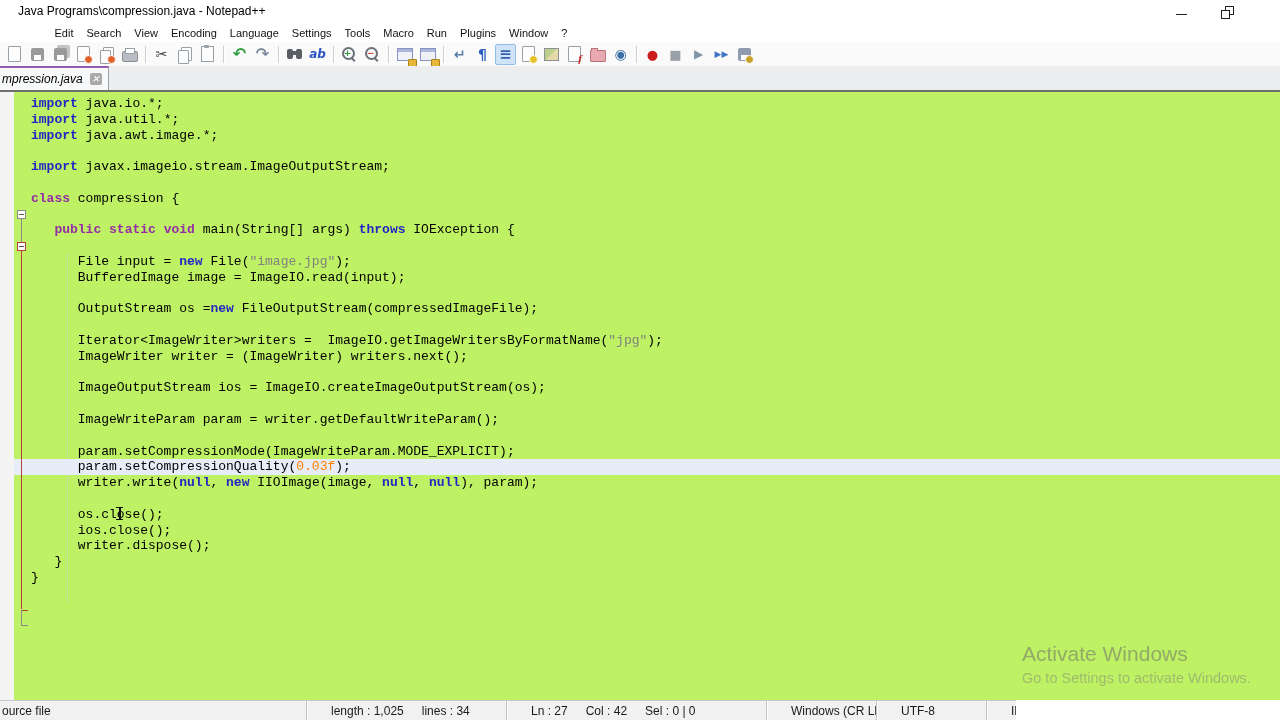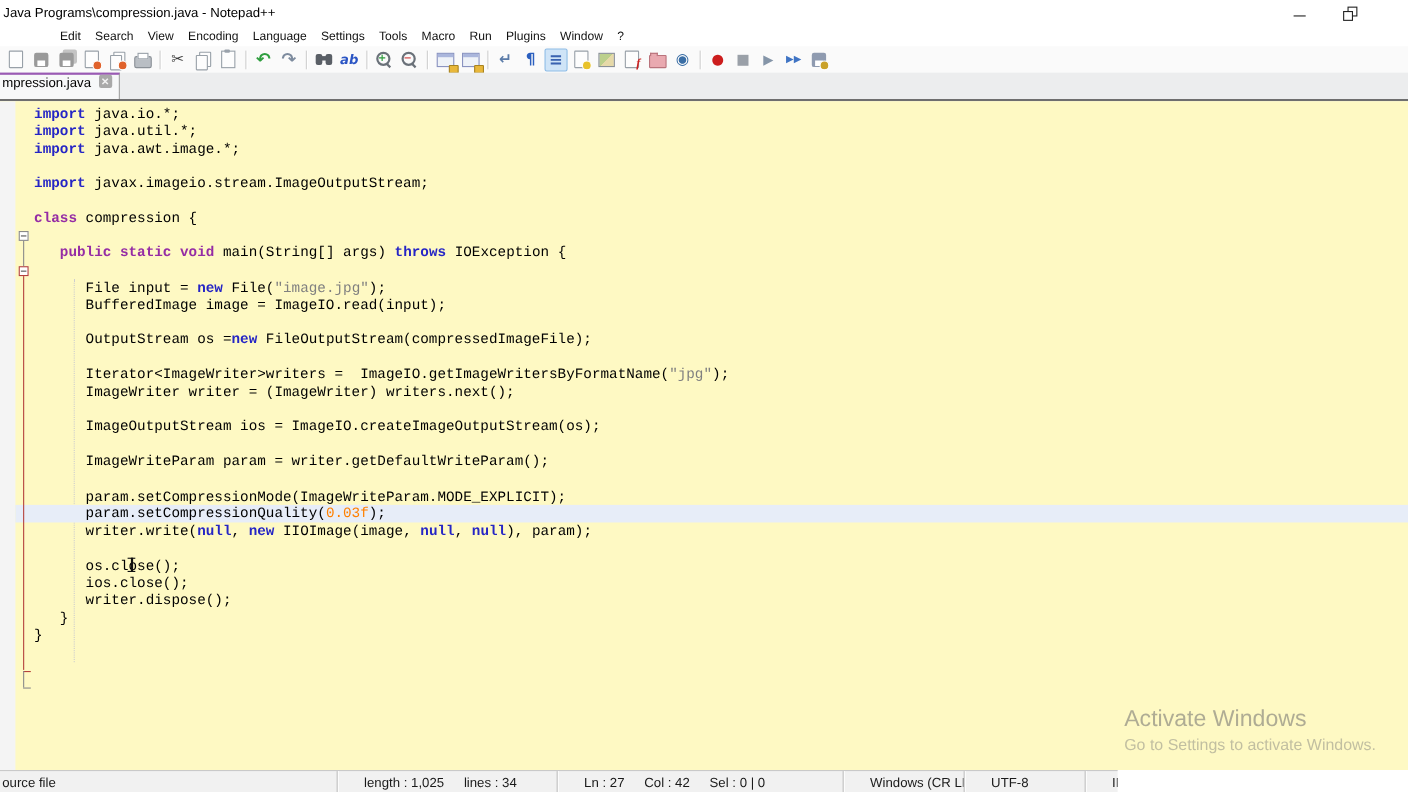--- a/index.html
+++ b/index.html
@@ -1,21 +1,21 @@
 <!DOCTYPE html>
 <html style="--k1: #952ca5; --k2: #2525c5; --st: #808080; --nu: #ff8000; --hl: #e7edf8;"><head>
 <meta charset="utf-8">
 <style>
   html,body{margin:0;padding:0;width:1280px;height:720px;overflow:hidden;background:#fff;
     font-family:"Liberation Sans",sans-serif;-webkit-font-smoothing:antialiased;}
   .window{position:relative;width:1280px;height:720px;background:#fff;}
 
   
   .titlebar{position:absolute;top:0;left:0;width:1280px;height:24px;background:#fff;}
-  .title{position:absolute;left:3px;top:4px;font-size:12px;color:#000;white-space:nowrap;}
+  .title{position:absolute;left:18px;top:4px;font-size:12px;color:#000;white-space:nowrap;}
   .win-controls{position:absolute;right:30px;top:0;height:24px;display:flex;}
   .win-btn{width:46px;height:24px;display:flex;align-items:center;justify-content:center;}
   .min-glyph{display:block;width:11px;height:1px;background:#222;margin-top:4px;}
   .restore-glyph{position:relative;display:block;width:13px;height:13px;}
   .restore-glyph i{position:absolute;box-sizing:border-box;width:9px;height:9px;border:1px solid #222;background:#fff;}
   .restore-glyph i.back{top:0;left:4px;}
   .restore-glyph i.front{top:4px;left:0;}
 
   
   .menubar{position:absolute;top:24px;left:0;width:1280px;height:18px;background:#fff;display:flex;
@@ -57,26 +57,26 @@
   .shp-folder{display:block;position:relative;width:14px;height:10px;background:#e9a9b0;border:1px solid #b9737c;border-radius:1px;margin-top:3px;}
   .shp-folder::before{content:"";position:absolute;left:0;top:-3px;width:5px;height:2px;background:#e9a9b0;border:1px solid #b9737c;border-bottom:none;}
   .ovl-dot{position:absolute;right:1px;bottom:1px;width:7px;height:7px;border-radius:50%;border:1px solid #fff;}
   .ovl-letter{position:absolute;right:3px;bottom:1px;font-weight:bold;font-style:italic;
     font-family:"Liberation Serif",serif;font-size:11px;line-height:1;}
 
   
   .tabbar{position:absolute;top:66px;left:0;width:1280px;height:26px;background:#ecedee;
     border-bottom:2px solid #6e6e6e;display:flex;align-items:flex-end;box-sizing:border-box;}
   .tab{height:24px;background:#f7f8f9;border-right:1px solid #a0a0a0;border-top:2px solid #9a5ab4;
-    display:flex;align-items:flex-start;gap:7px;padding:0 6px 0 2px;font-size:12px;color:#000;box-sizing:border-box;}
+    display:flex;align-items:center;gap:7px;padding:0 6px 0 2px;font-size:12px;color:#000;box-sizing:border-box;font-style:italic;}
   .tab-close{display:block;width:12px;height:12px;background:#a9a9a9;color:#f2f2f2;font-size:9px;
     font-weight:bold;line-height:12px;text-align:center;border-radius:2px;}
 
   
-  .editor{position:absolute;top:92px;left:0;width:1280px;height:608px;background:#fef9c3;overflow:hidden;}
+  .editor{position:absolute;top:92px;left:0;width:1280px;height:608px;background:#bef264;overflow:hidden;}
   .bookmark-margin{position:absolute;left:0;top:0;width:14px;height:100%;background:#f4f4f4;}
   .indent-guide{position:absolute;left:67px;top:162px;height:348px;width:0;border-left:1px dotted #cdcdcd;}
   .code{position:absolute;left:28px;top:4px;right:0;font-family:"Liberation Mono","DejaVu Sans Mono",monospace;
     font-size:13px;color:#000;}
   .cl{height:15.8px;line-height:15.8px;white-space:pre;padding-left:3px;}
   .cl.hl{background:var(--hl,#e7edf8);margin-left:-14px;padding-left:17px;}
   .cl .k1{color:var(--k1,#952ca5);font-weight:bold;}
   .cl .k2{color:var(--k2,#2525c5);font-weight:bold;}
   .cl .st{color:var(--st,#808080);}
   .cl .nu{color:var(--nu,#ff8000);}

